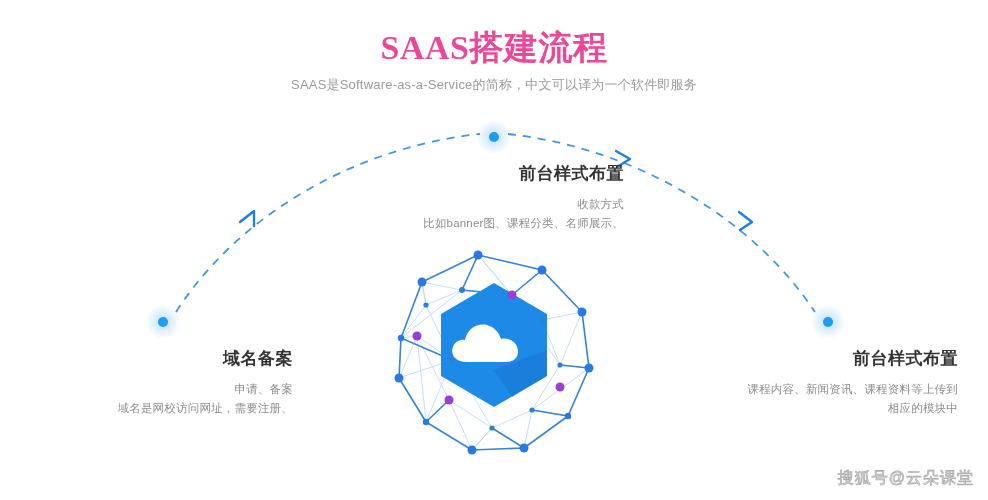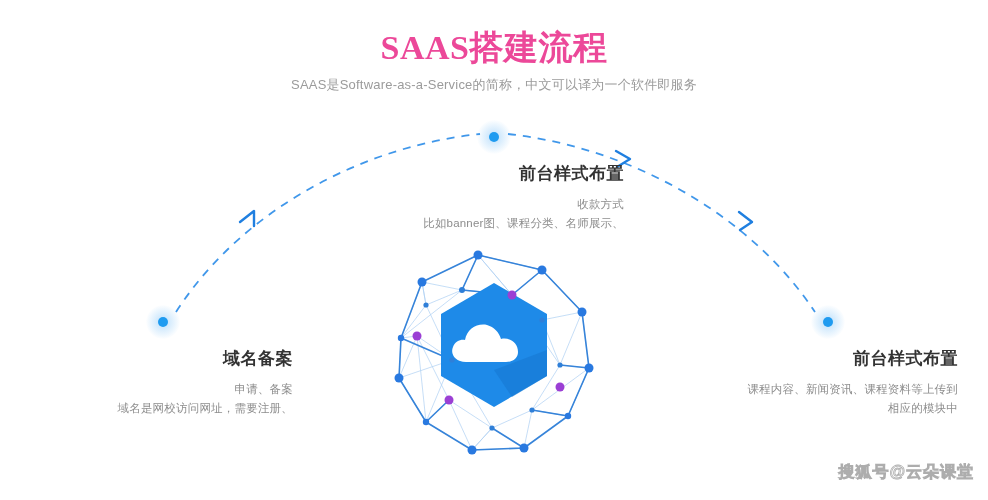--- a/index.html
+++ b/index.html
@@ -116,23 +116,23 @@
   }
 
   #step-left  { left: 33px;  top: 305px; }
   #step-mid   { left: 364px; top: 120px; }
   #step-right { left: 698px; top: 305px; }
 
   
   #watermark {
     position: absolute;
     right: 14px;
-    bottom: 16px;
+    bottom: 10px;
     font-size: 16px;
-    font-weight: 700;
+    font-weight: 400;
     line-height: 24px;
     color: transparent;
     -webkit-text-stroke: 0.8px #9f9f9f;
     letter-spacing: 1px;
     opacity: 0.85;
   }
 </style>
 </head>
 <body>
 

